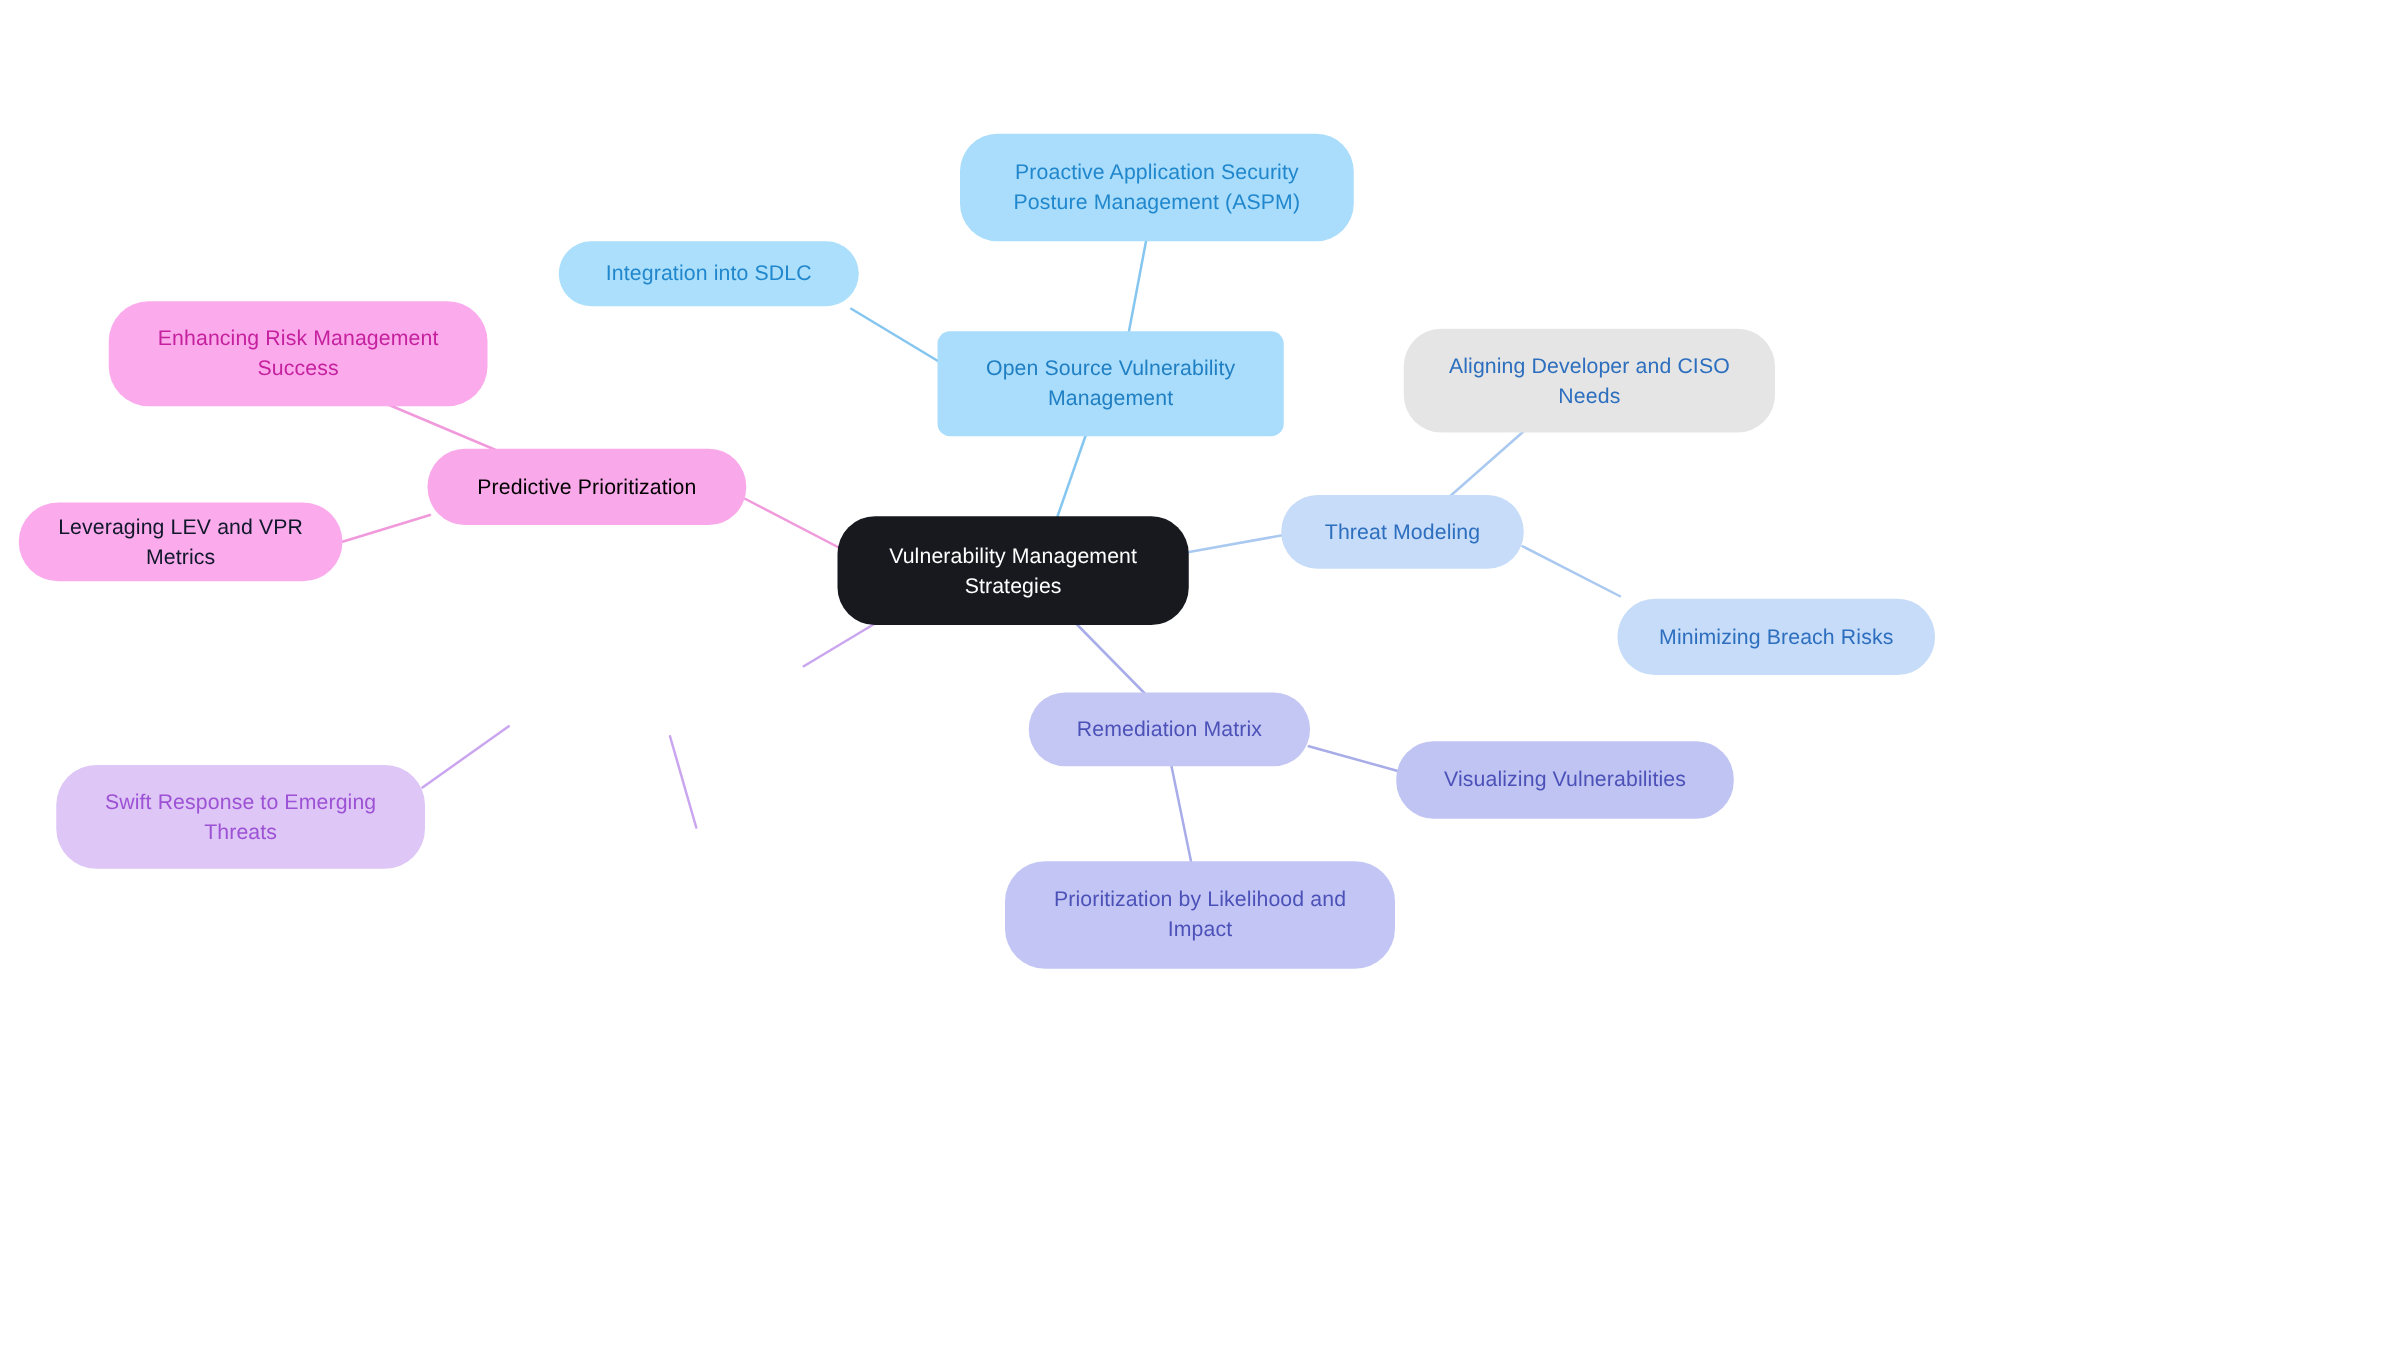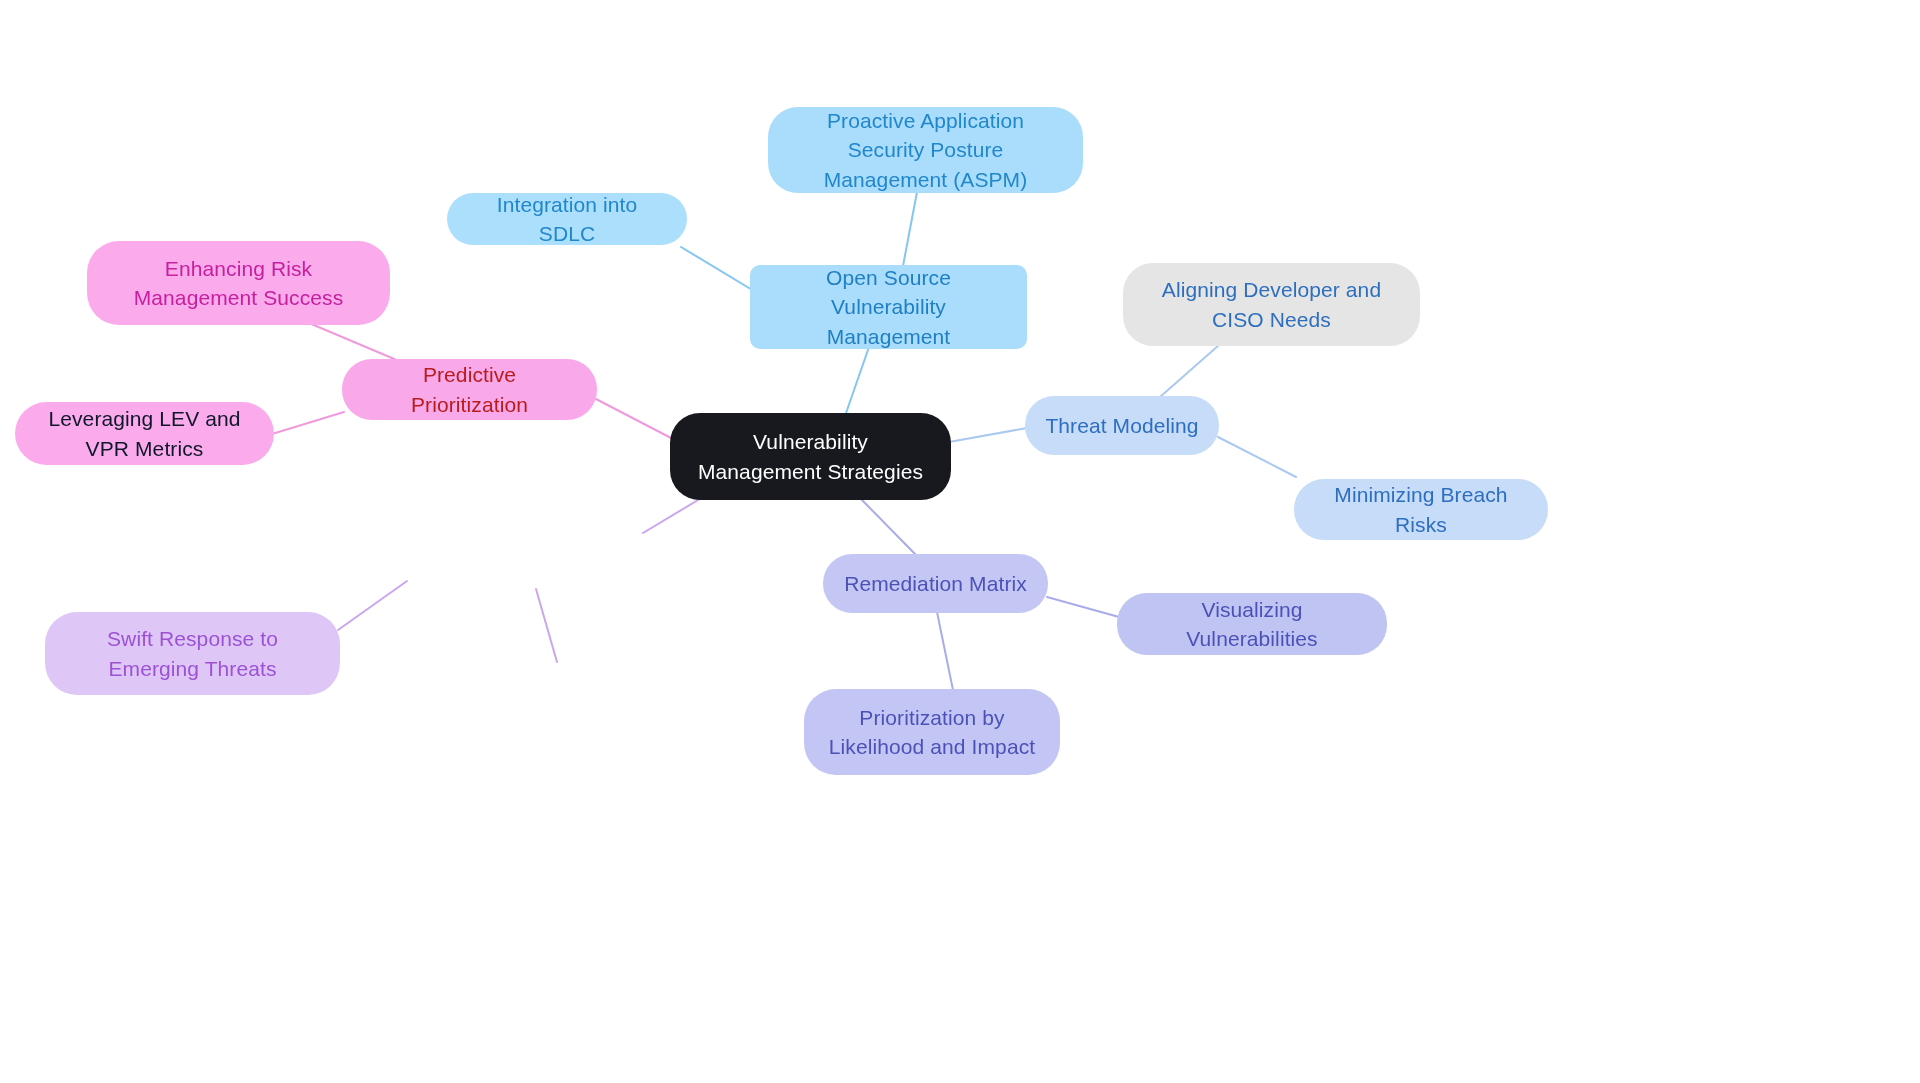--- a/index.html
+++ b/index.html
@@ -27,21 +27,21 @@
     stroke-linecap: round;
   }
   .node {
     position: absolute;
     display: flex;
     align-items: center;
     justify-content: center;
     text-align: center;
     box-sizing: border-box;
     padding: 10px 20px;
-    font-size: 21px;
+    font-size: 17px;
     line-height: 1.4;
     letter-spacing: 0.1px;
     cursor: pointer;
     user-select: none;
   }
 </style>
 </head>
 <body>
 
 <div class="canvas">
@@ -80,25 +80,25 @@
   <div class="node" style="left: 1025px; top: 396px; width: 194px; height: 59px; border-radius: 29px; background-color: rgb(199, 220, 248); color: rgb(45, 111, 190);">Threat Modeling</div>
 
   <div class="node" style="left: 1123px; top: 263px; width: 297px; height: 83px; border-radius: 30px; background-color: #e5e5e5; color: rgb(45, 111, 190);">Aligning Developer and CISO Needs</div>
 
   <div class="node" style="left: 1294px; top: 479px; width: 254px; height: 61px; border-radius: 30px; background-color: rgb(198, 220, 249); color: rgb(45, 111, 190);">Minimizing Breach Risks</div>
 
   <div class="node" style="left: 823px; top: 554px; width: 225px; height: 59px; border-radius: 29px; background-color: rgb(196, 199, 244); color: rgb(76, 81, 184);">Remediation Matrix</div>
 
   <div class="node" style="left: 1117px; top: 593px; width: 270px; height: 62px; border-radius: 30px; background-color: rgb(192, 196, 243); color: rgb(76, 81, 184);">Visualizing Vulnerabilities</div>
 
-  <div class="node" style="left: 804px; top: 689px; width: 256px; height: 86px; border-radius: 32px; background-color: rgb(195, 198, 245); color: rgb(76, 81, 184);">Prioritization by Likelihood and Impact</div>
+  <div class="node" style="left: 804px; top: 689px; width: 312px; height: 86px; border-radius: 32px; background-color: rgb(195, 198, 245); color: rgb(76, 81, 184);">Prioritization by Likelihood and Impact</div>
 
 
   <div class="node" style="left: 45px; top: 612px; width: 295px; height: 83px; border-radius: 32px; background-color: rgb(222, 199, 246); color: rgb(157, 81, 212);">Swift Response to Emerging Threats</div>
 
 
-  <div class="node" style="left: 342px; top: 359px; width: 255px; height: 61px; border-radius: 30px; background-color: rgb(249, 168, 234); color: #b91c1c; text-align: center;">Predictive Prioritization</div>
+  <div class="node" style="left: 342px; top: 359px; width: 255px; height: 61px; border-radius: 30px; background-color: rgb(249, 168, 234); color: #000000; text-align: center;">Predictive Prioritization</div>
 
   <div class="node" style="left: 87px; top: 241px; width: 303px; height: 84px; border-radius: 32px; background-color: rgb(251, 170, 236); color: rgb(197, 33, 158);">Enhancing Risk Management Success</div>
 
   <div class="node" style="left: 15px; top: 402px; width: 259px; height: 63px; border-radius: 32px; background-color: rgb(251, 170, 236); color: #0f172a;">Leveraging LEV and VPR Metrics</div>
 
 </div>
 
 </body></html>

